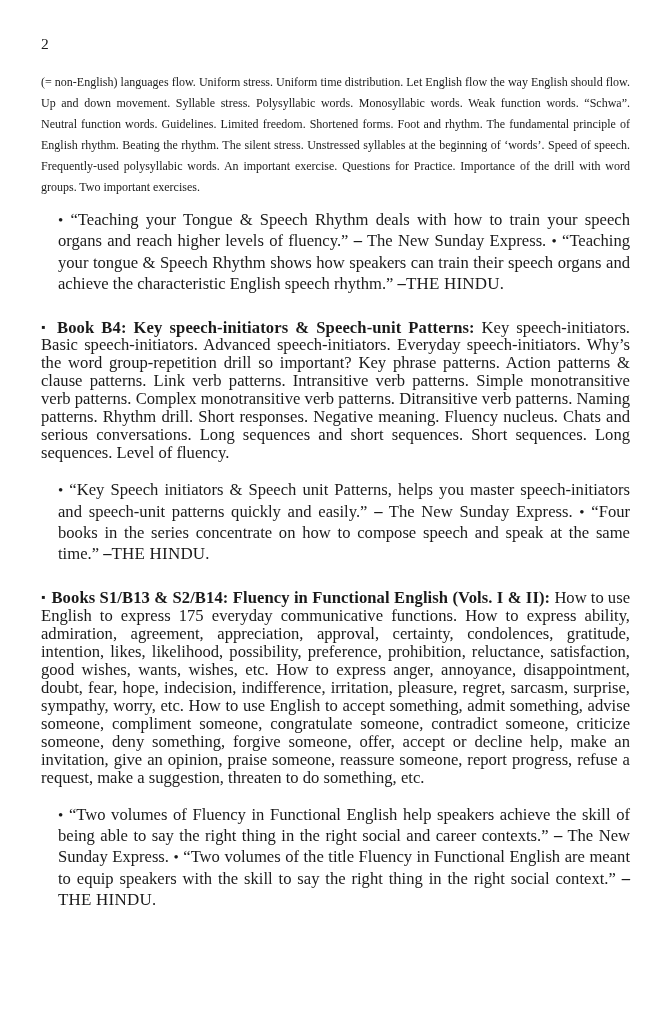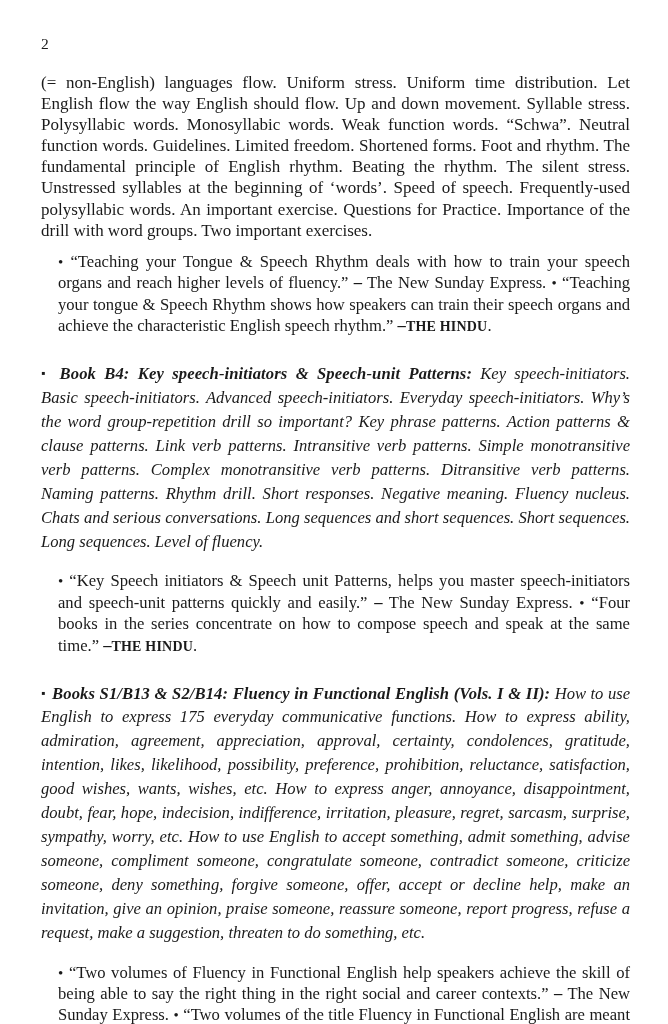--- a/index.html
+++ b/index.html
@@ -27,61 +27,60 @@
     line-height: 20px;
     color: #1a1a1a;
   }
   .content {
     position: absolute;
     left: 41px;
     top: 72px;
     width: 589px;
   }
   .para {
-    font-size: 17px;
+    font-size: 12px;
     line-height: 21.1px;
     text-align: justify;
     text-justify: inter-word;
     margin: 0 0 0 0;
     hyphens: manual;
     word-spacing: -0.1px;
   }
   .quote-block {
     margin-top: 10px;
     margin-bottom: 10px;
     padding-left: 17px;
     font-size: 16.6px;
     line-height: 21.1px;
     text-align: justify;
     text-justify: inter-word;
   }
   .heading-para {
     margin-top: 24px;
     font-size: 16.6px;
-    line-height: 24px;
+    line-height: 18px;
     text-align: justify;
     text-justify: inter-word;
-    font-style: italic;
   }
   .sq-bullet {
     font-size: 12px;
     vertical-align: 1.5px;
     letter-spacing: 0;
     padding-right: 2px;
   }
   .hd {
     font-weight: bold;
     letter-spacing: 0.1px;
   }
   .src-bold {
     font-weight: normal;
   }
   .src-caps {
-    font-weight: bold;
-    font-size: 14px;
+    font-weight: normal;
+    font-size: 17px;
     letter-spacing: 0.2px;
   }
   .rd-bullet {
     font-size: 15px;
     vertical-align: 0.5px;
   }
   .dash {
     font-weight: bold;
   }
 </style>

